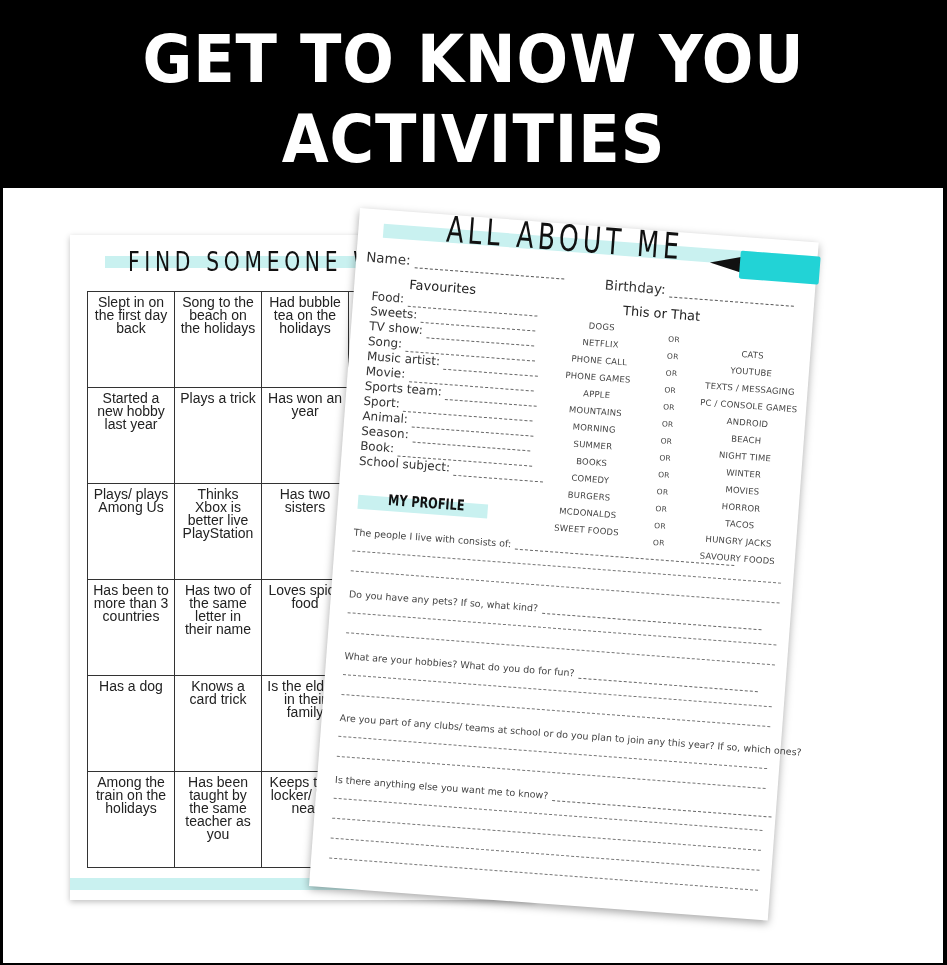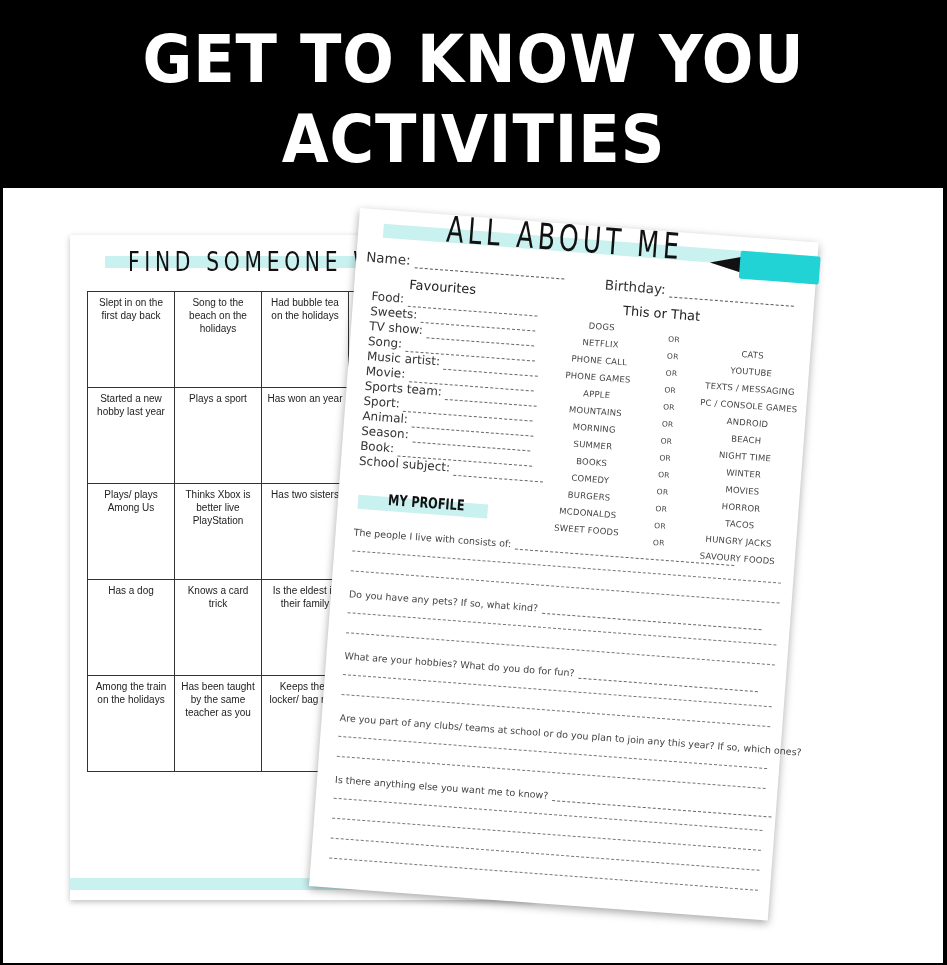--- a/index.html
+++ b/index.html
@@ -36,21 +36,21 @@
     .sheet-find .title {
       position: absolute; left: 58px; top: 12px; font-size: 26px;
       letter-spacing: 6px; color: #111; font-family: "DejaVu Sans", sans-serif;
       transform: scaleX(0.78); transform-origin: left center; white-space: nowrap;
     }
     .sheet-find table {
       position: absolute; left: 17px; top: 56px; border-collapse: collapse;
     }
     .sheet-find td {
       width: 87px; height: 96px; border: 1px solid #333; vertical-align: top;
-      text-align: center; font-size: 10px; line-height: 13px; color: #222;
+      text-align: center; font-size: 14px; line-height: 13px; color: #222;
       padding: 4px 5px;
     }
     .sheet-find .bottom-band {
       position: absolute; left: 0; bottom: 10px; width: 100%; height: 12px;
       background: #c9f1f0;
     }
 
     
     .sheet-about {
       position: absolute; left: 357px; top: 20px; width: 460px; height: 680px;
@@ -113,29 +113,35 @@
     <table>
       <tbody>
           <tr>
         <td>Slept in on the first day back</td>
         <td>Song to the beach on the holidays</td>
         <td>Had bubble tea on the holidays</td>
         <td>Doesn't like tomatoes</td>
       </tr>
       <tr>
         <td>Started a new hobby last year</td>
-        <td>Plays a sport</td>
+        <td>Plays a trick</td>
         <td>Has won an year</td>
         <td>Is doing / joining</td>
       </tr>
       <tr>
         <td>Plays/ plays Among Us</td>
         <td>Thinks Xbox is better live PlayStation</td>
         <td>Has two sisters</td>
         <td>W... o...</td>
+      </tr>
+      <tr>
+        <td>Has been to more than 3 countries</td>
+        <td>Has two of the same letter in their name</td>
+        <td>Loves spicy food</td>
+        <td></td>
       </tr>
       <tr>
         <td>Has a dog</td>
         <td>Knows a card trick</td>
         <td>Is the eldest in their family</td>
         <td></td>
       </tr>
       <tr>
         <td>Among the train on the holidays</td>
         <td>Has been taught by the same teacher as you</td>

